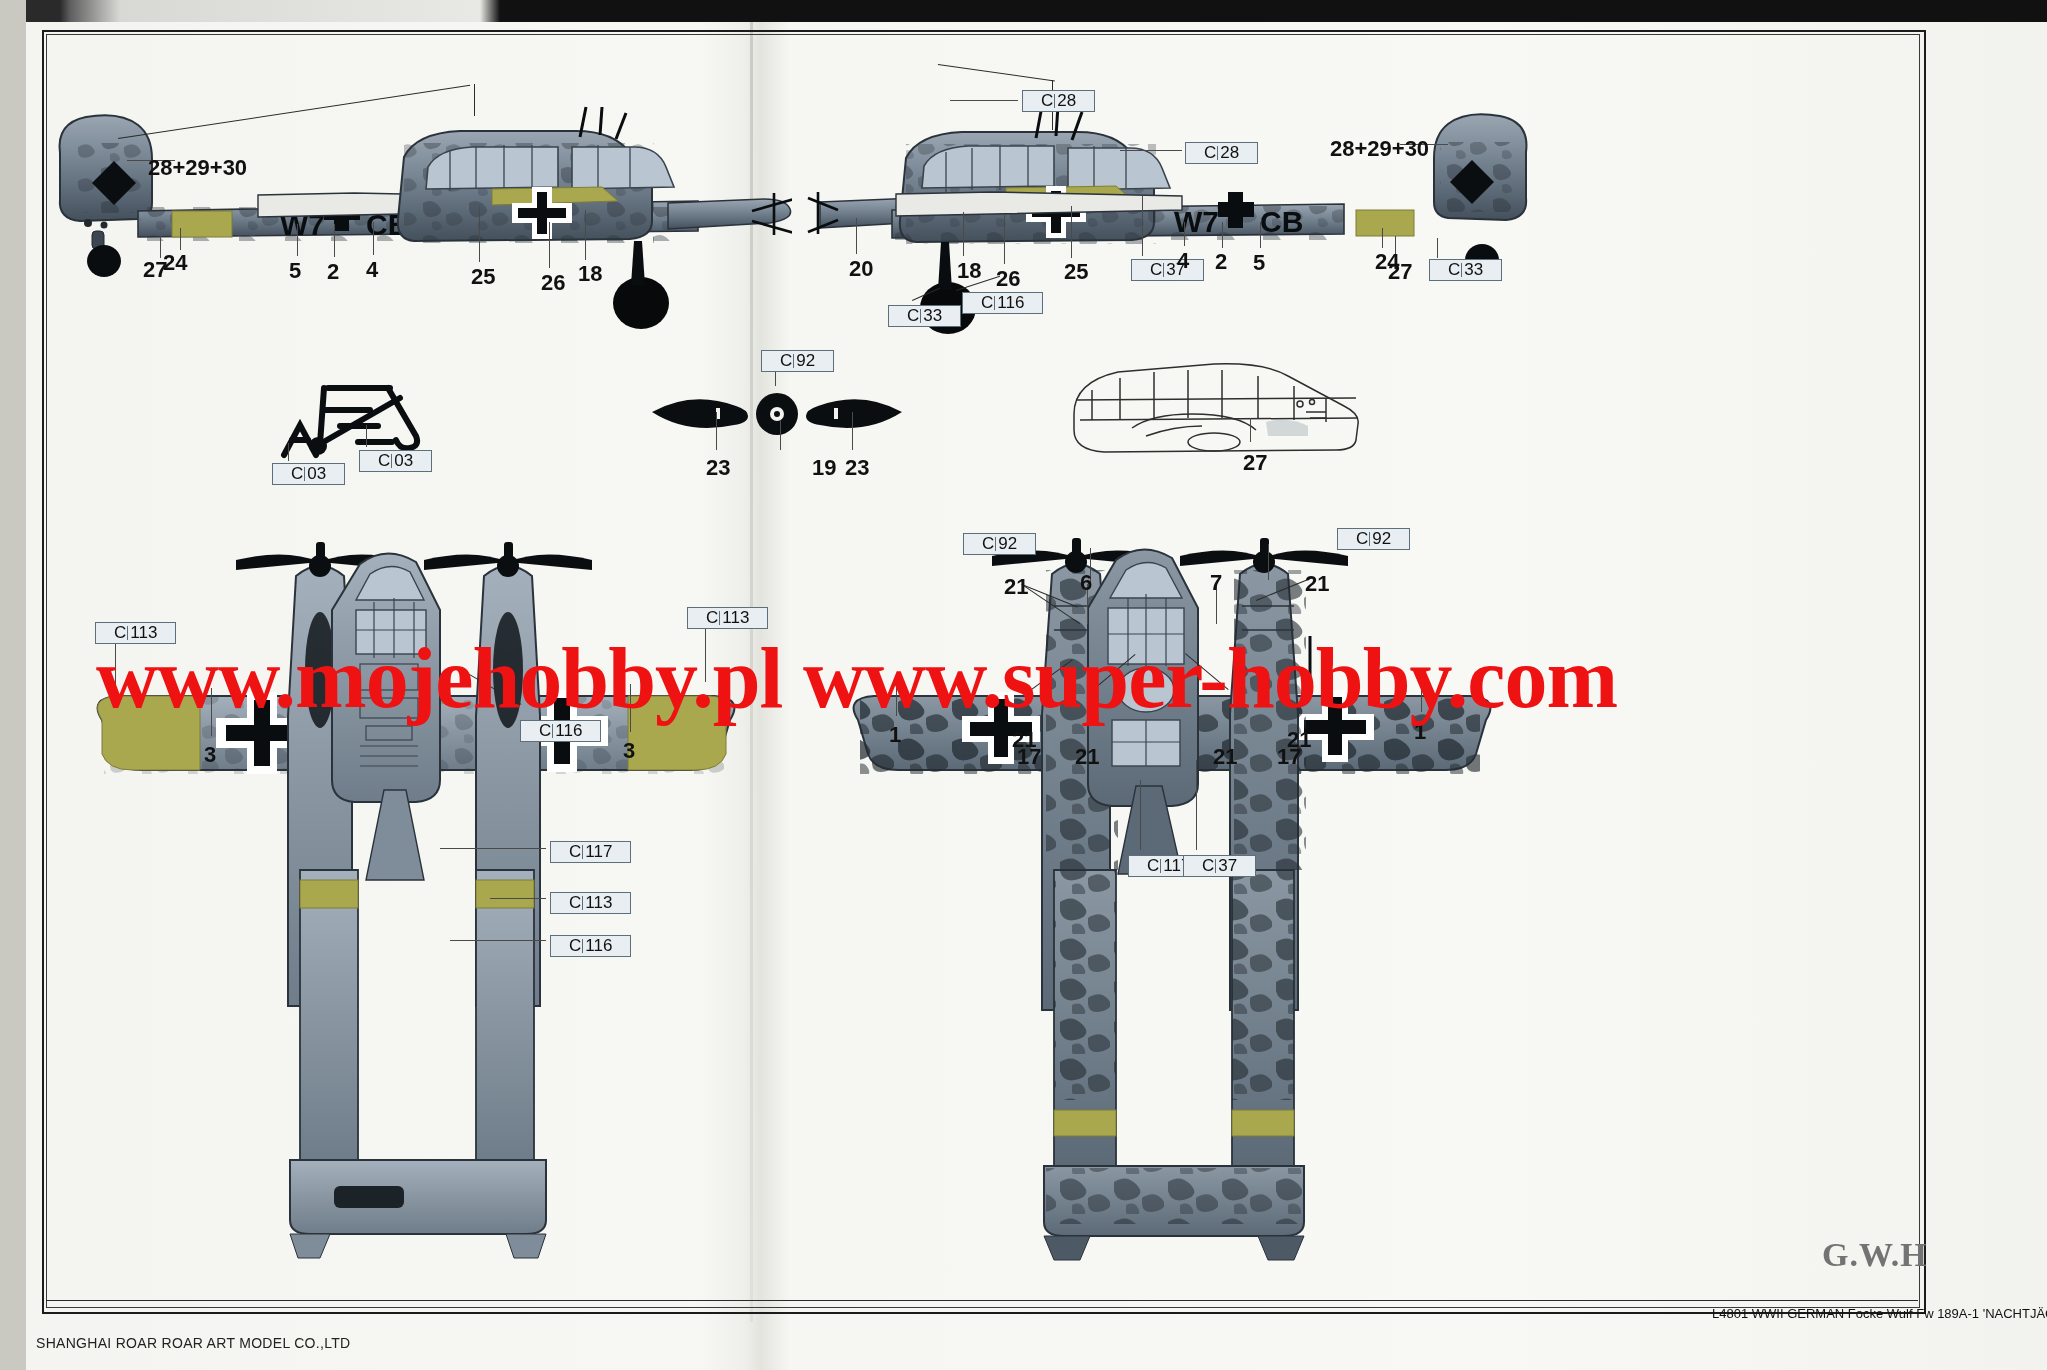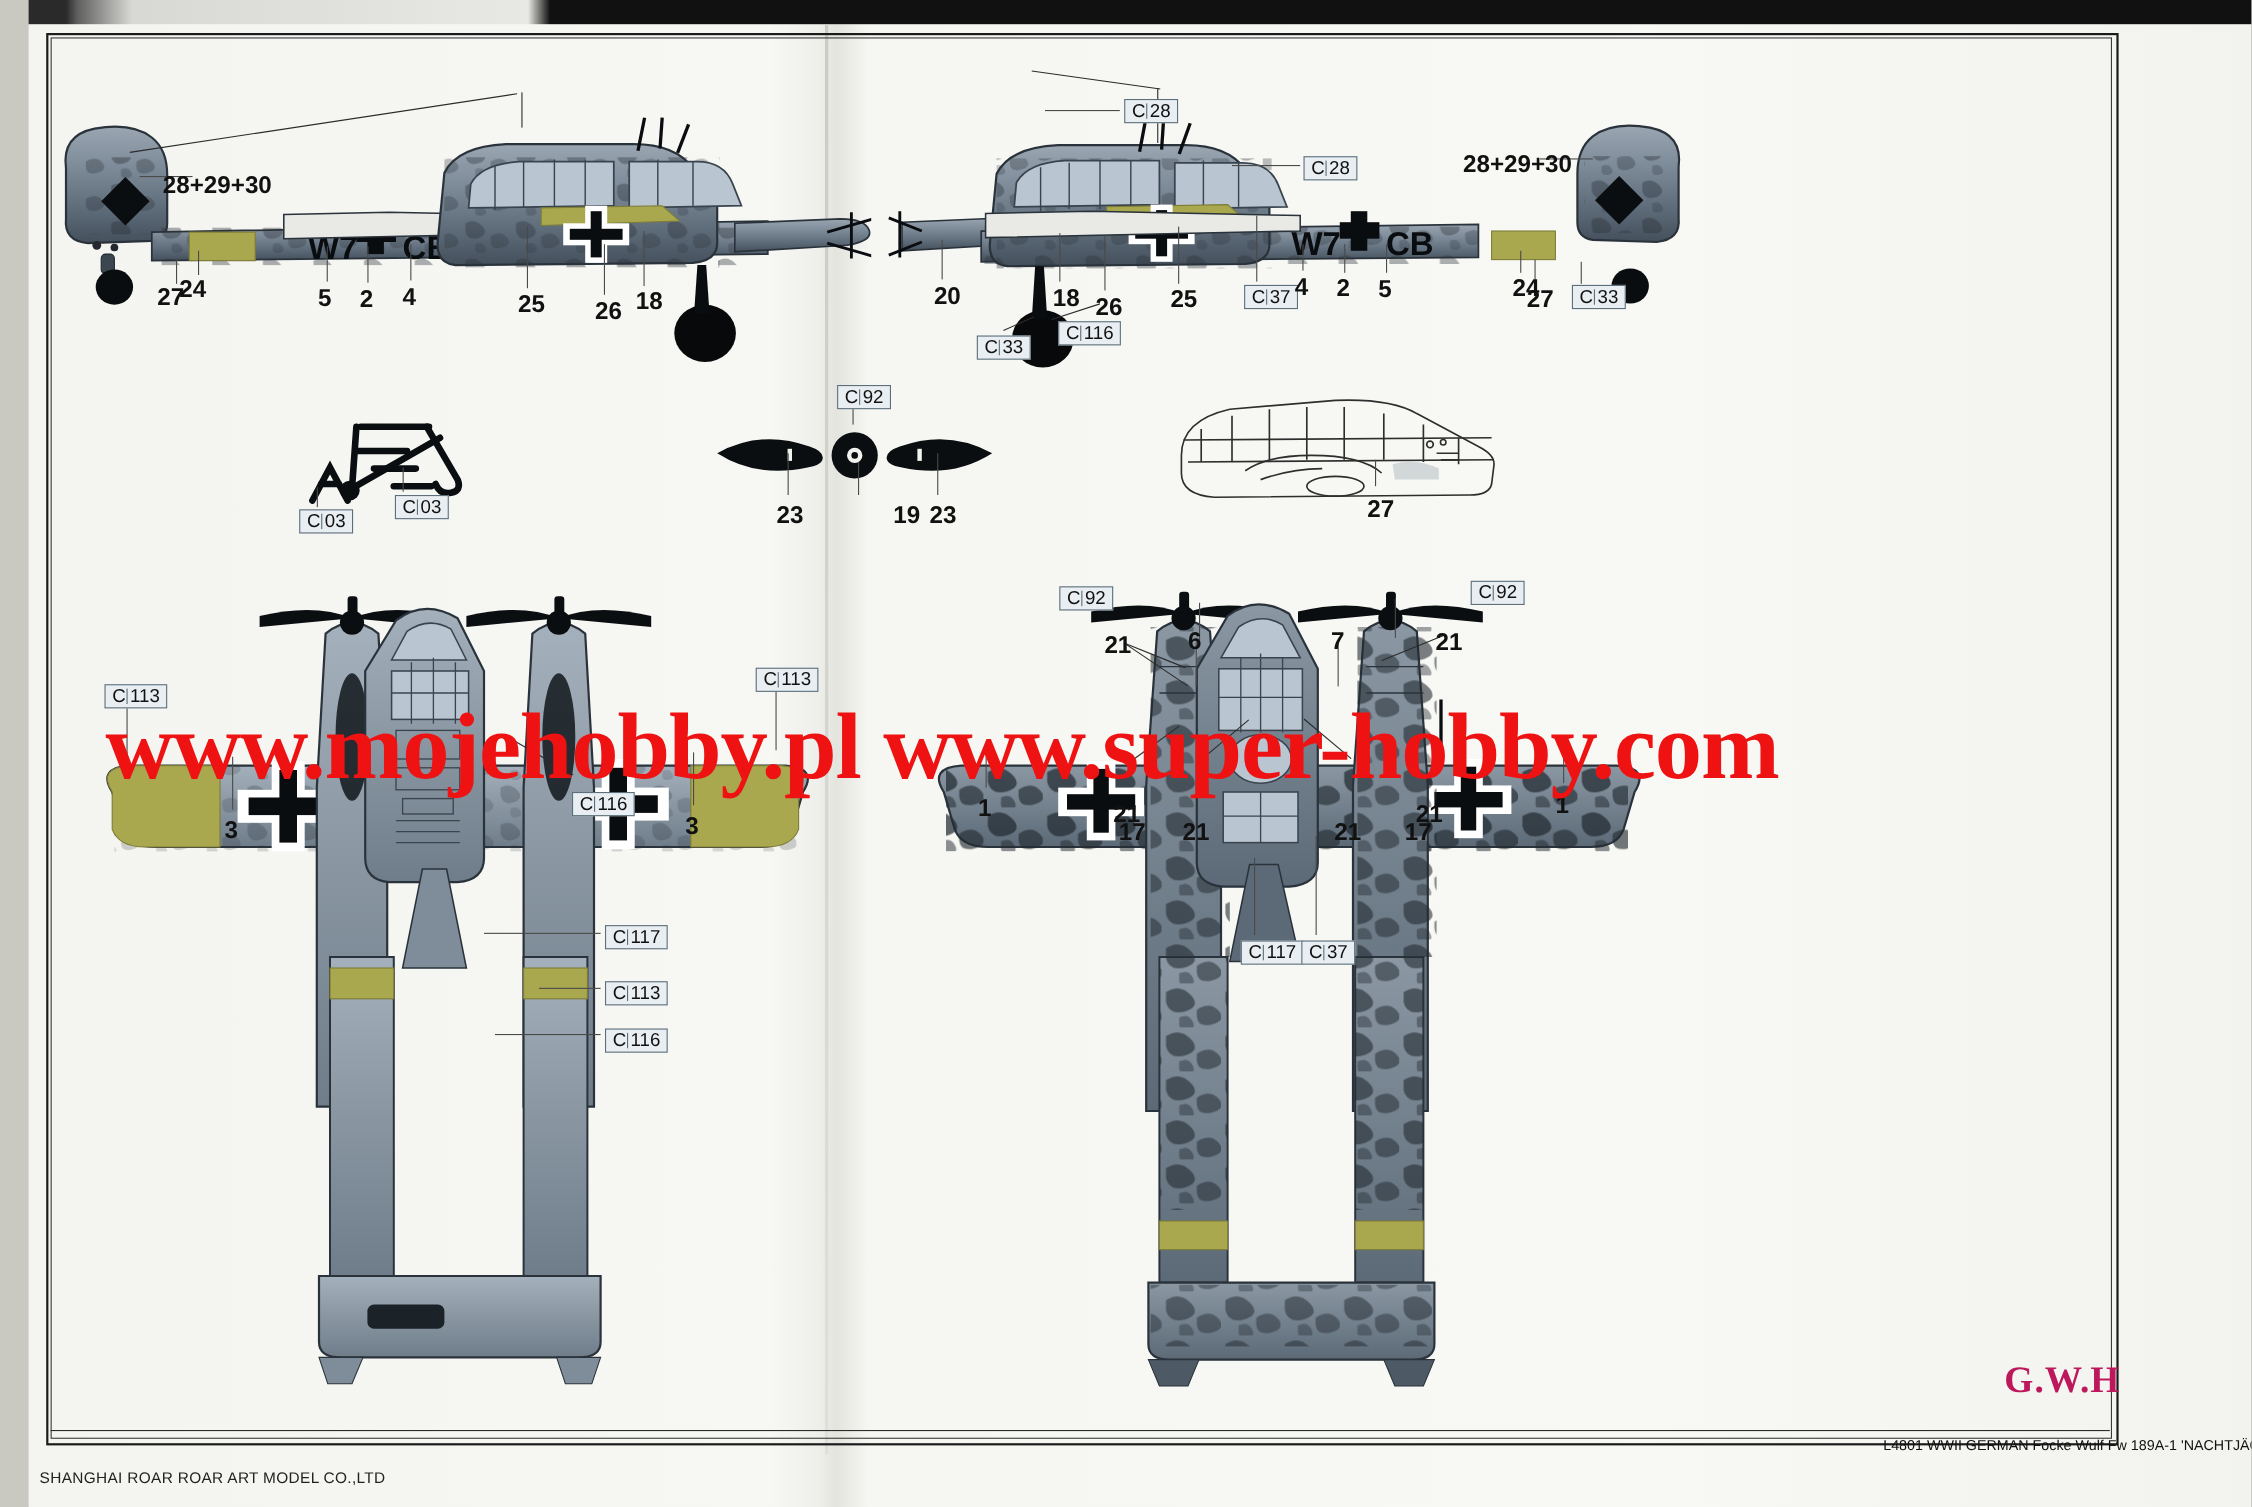--- a/index.html
+++ b/index.html
@@ -27,36 +27,36 @@
   }
   .frame-in{
     position:absolute;left:46px;top:34px;width:1872px;height:1272px;border:1px solid #3a3a3a;
   }
   .title{
     position:absolute;left:62px;top:40px;font-size:27px;color:#111;letter-spacing:.2px;white-space:nowrap;
   }
   .num{position:absolute;font-size:22px;color:#111;font-weight:600;white-space:nowrap;}
   .code{
     position:absolute;font-size:17px;color:#111;background:#e9eef2;border:1px solid #5d6f7a;
-    padding:1px 6px;line-height:1.05;white-space:nowrap;
+    padding:1px 18px;line-height:1.05;white-space:nowrap;
   }
   .code .sep{display:inline-block;border-left:1px solid #5d6f7a;height:14px;vertical-align:-2px;margin:0 2px 0 1px;}
   .thin{position:absolute;background:#4a4a4a;}
   
   .art{position:absolute;}
   .wm{
     position:absolute;left:96px;top:612px;width:1880px;
     color:#ef1212;font-size:86px;font-weight:700;letter-spacing:-1px;white-space:nowrap;
     font-family:"Liberation Serif",serif;
     margin-top:16px;
   }
   .footer-credit{position:absolute;left:36px;top:1335px;font-size:14px;color:#222;letter-spacing:.3px;}
   .footer-kit{position:absolute;left:1712px;top:1306px;font-size:13px;color:#111;white-space:nowrap;}
   .gwh{
-    position:absolute;left:1832px;top:1243px;font-size:34px;font-weight:700;color:#be185d;
+    position:absolute;left:1832px;top:1243px;font-size:34px;font-weight:700;color:#737373;
     font-family:"Liberation Serif",serif;letter-spacing:1px;
   }
   .gwh-box{position:absolute;left:1822px;top:1236px;width:180px;height:52px;}
   .hairline{position:absolute;background:#2b2b2b;height:1px;}
   .diag{position:absolute;background:#2b2b2b;height:1px;transform-origin:0 0;}
   
   svg{display:block;}
 </style>
 </head>
 <body>

